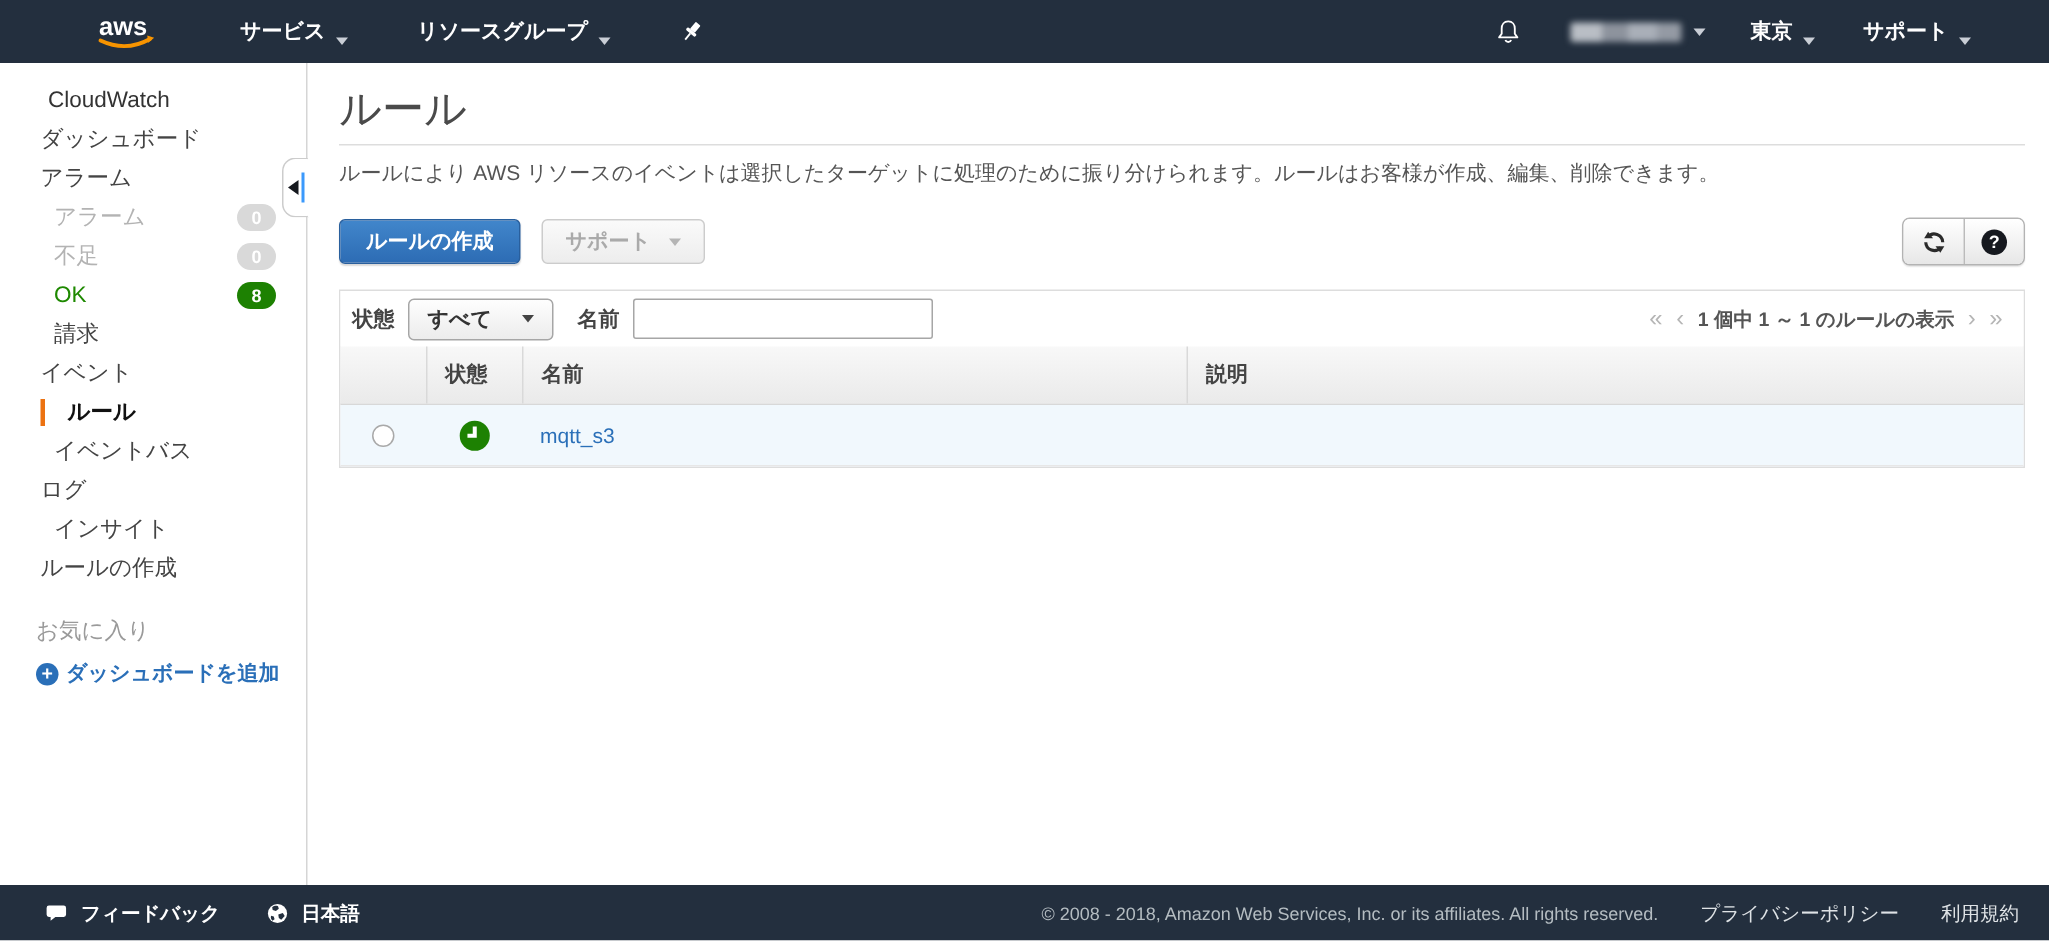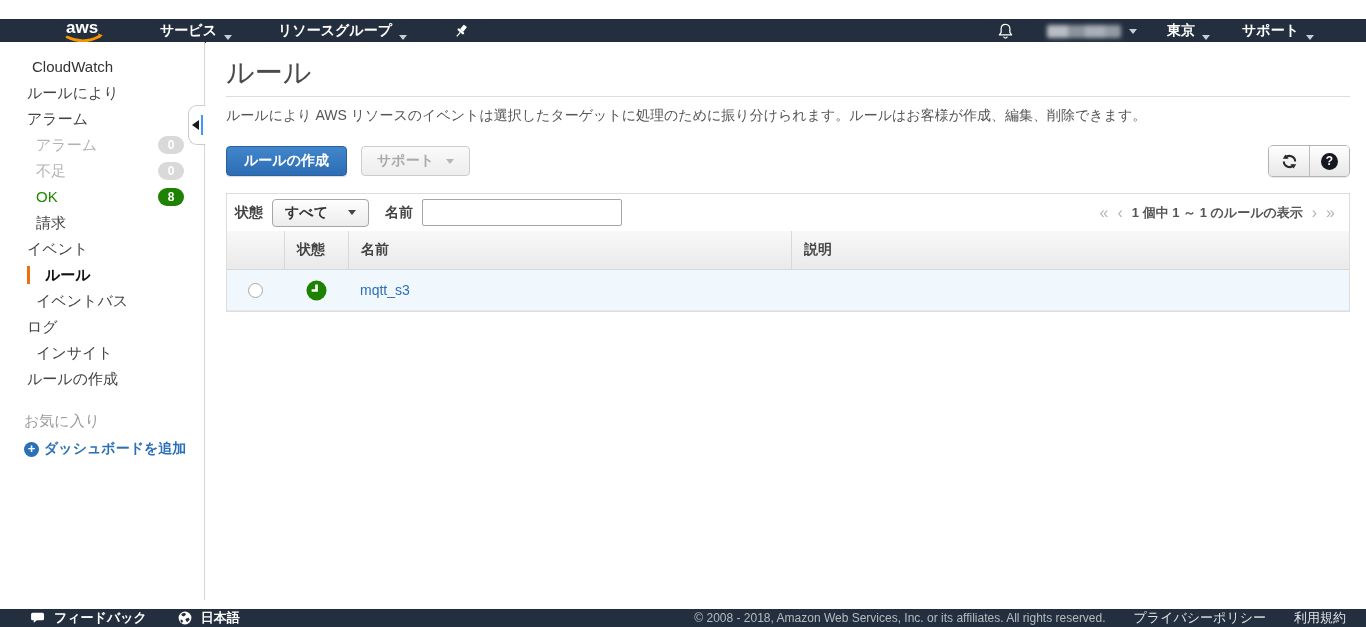--- a/index.html
+++ b/index.html
@@ -4,22 +4,22 @@
 <style>
   * { box-sizing: border-box; }
   html,body { margin:0; padding:0; width:1366px; height:627px; }
   body {
     font-family:"Liberation Sans", sans-serif;
     background:#fff; color:#333; position:relative; overflow:hidden;
   }
 
   
   .topnav {
-    position:absolute; top:0; left:0; right:0; height:24px;
-    background:#232f3e; display:flex; align-items:center; color:#fff;margin-top:19px;
+    position:absolute; top:0; left:0; right:0; height:42px;
+    background:#232f3e; display:flex; align-items:center; color:#fff;
   }
   .logo { margin-left:60px; display:flex; align-items:center; cursor:pointer; }
   .nav-item {
     display:flex; align-items:flex-end; gap:7px; font-size:14px; font-weight:700;
     color:#fff; cursor:pointer; white-space:nowrap;
   }
   .nav-item.svc { margin-left:52px; }
   .nav-item.rg  { margin-left:46px; }
   .nav-pin { margin-left:46px; cursor:pointer; display:flex; align-items:center; }
   .nav-right { margin-left:auto; display:flex; align-items:center; padding-right:52px; }
@@ -143,21 +143,21 @@
   .trow { display:flex; align-items:center; height:41px; background:#f1f8fd; border-bottom:1px solid #e7e7e7; }
   .td { padding:0 12px; font-size:14px; }
   .radio-cell, .status-cell { display:flex; align-items:center; justify-content:center; padding:0; }
   .radio {
     width:15px; height:15px; border-radius:50%; border:1px solid #a9a9a9; background:#fff; cursor:pointer;
   }
   .row-link { color:#2a6fb8; cursor:pointer; text-decoration:none; }
 
   
   .footer {
-    position:absolute; left:0; right:0; bottom:0; height:18px; background:#232f3e;
+    position:absolute; left:0; right:0; bottom:0; height:37px; background:#232f3e;
     display:flex; align-items:center; color:#fff; font-size:13px;margin-top:36px;
   }
   .foot-left { display:flex; align-items:center; margin-left:30px; gap:8px; font-weight:700; cursor:pointer; }
   .foot-lang { margin-left:30px;font-family:Liberation Mono, monospace; }
   .foot-right { margin-left:auto; display:flex; align-items:center; }
   .copyright { font-size:12px; color:#b4bcc1; font-weight:400; }
   .foot-link { margin-left:28px; color:#dfe3e6; font-weight:400; cursor:pointer; }
   .foot-link.last { margin-right:20px; }
 </style>
 </head>
@@ -206,21 +206,21 @@
     </div>
     <div class="nav-item nav-support">
       <span>サポート</span>
       <span class="caret-down"></span>
     </div>
   </div>
 </div>
 
 <div class="sidebar">
   <div class="side-item side-title">CloudWatch</div>
-  <div class="side-item lvl1">ルールにより</div>
+  <div class="side-item lvl1">ダッシュボード</div>
   <div class="side-item lvl1">アラーム</div>
   <div class="side-item lvl2 muted">
     <span>アラーム</span>
     <span class="badge">0</span>
   </div>
   <div class="side-item lvl2 muted">
     <span>不足</span>
     <span class="badge">0</span>
   </div>
   <div class="side-item lvl2 green-text">

